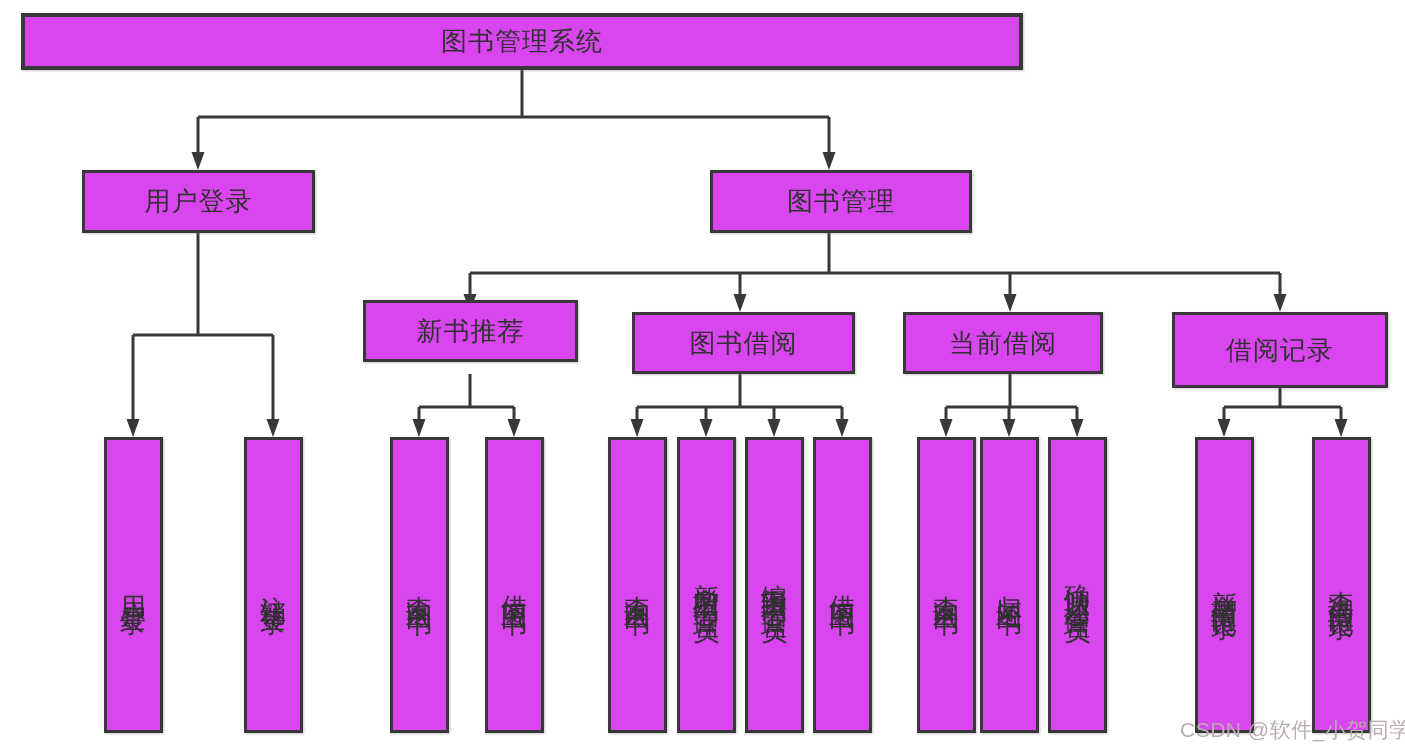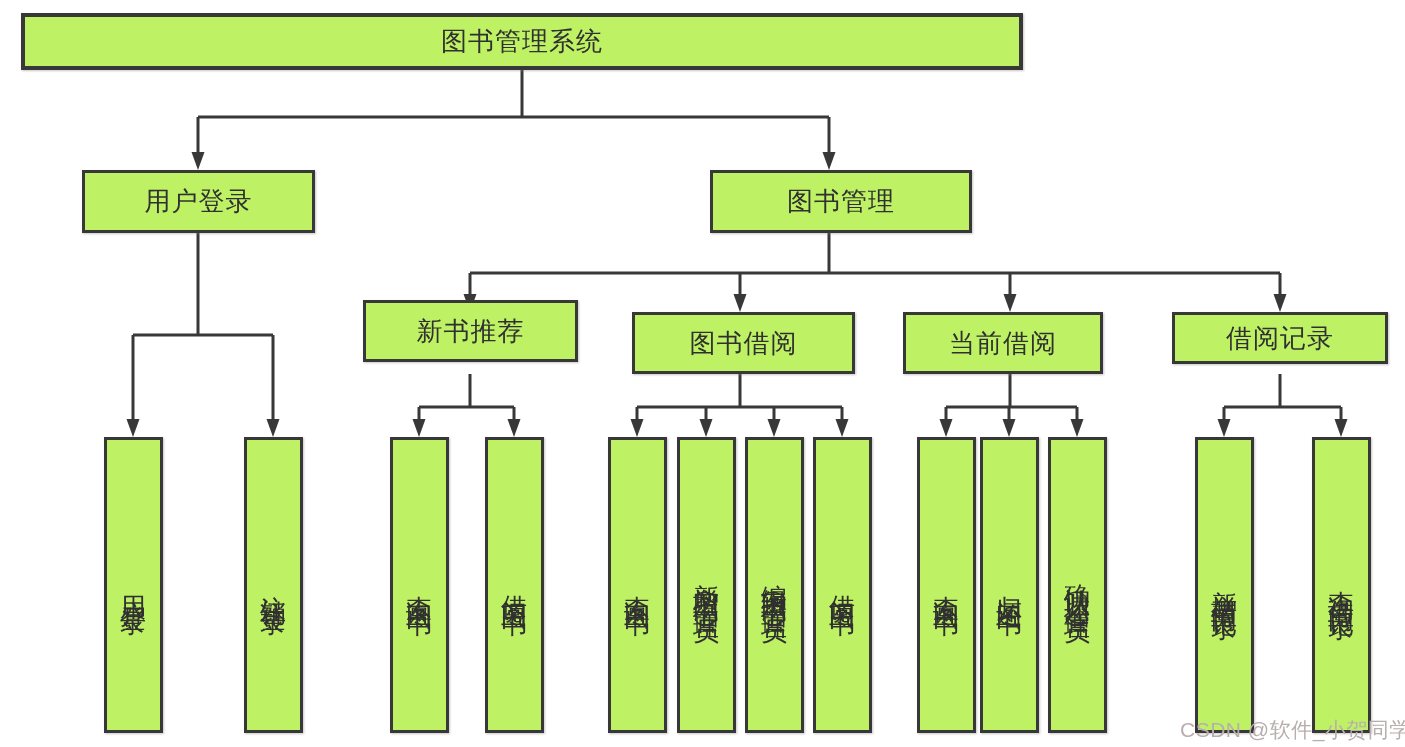--- a/index.html
+++ b/index.html
@@ -18,21 +18,21 @@
   .wires {
     position: absolute;
     left: 0;
     top: 0;
     width: 1405px;
     height: 747px;
   }
   .node {
     position: absolute;
     box-sizing: border-box;
-    background: #bef264;
+    background: #d946ef;
     border: 3px solid #383838;
     display: flex;
     align-items: center;
     justify-content: center;
     color: #303030;
     font-size: 26px;
     letter-spacing: 1px;
     box-shadow: 1px 1px 2px rgba(130,130,130,0.45);
   }
   .node.root { border-width: 4px; }
@@ -127,21 +127,21 @@
 
   <div class="node" style="left:363px;top:300px;width:215px;height:62px">
     <span>新书推荐</span>
   </div>
   <div class="node" style="left:632px;top:312px;width:223px;height:62px">
     <span>图书借阅</span>
   </div>
   <div class="node" style="left:903px;top:312px;width:200px;height:62px">
     <span>当前借阅</span>
   </div>
-  <div class="node" style="left:1172px;top:312px;width:216px;height:52px">
+  <div class="node" style="left:1172px;top:312px;width:216px;height:76px">
     <span>借阅记录</span>
   </div>
 
   <div class="node leaf" style="left:104px">
     <span class="vtext">用户登录</span>
   </div>
   <div class="node leaf" style="left:244px">
     <span class="vtext">注销登录</span>
   </div>
 

